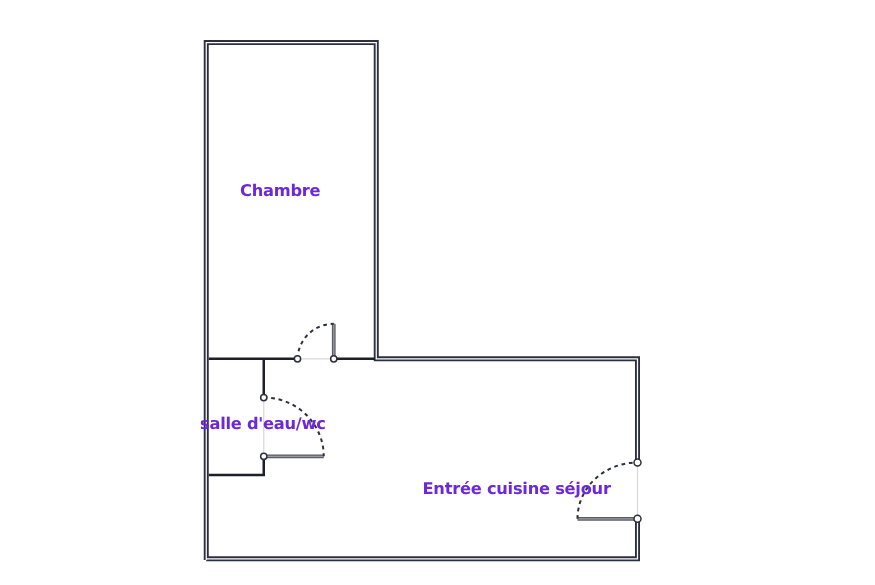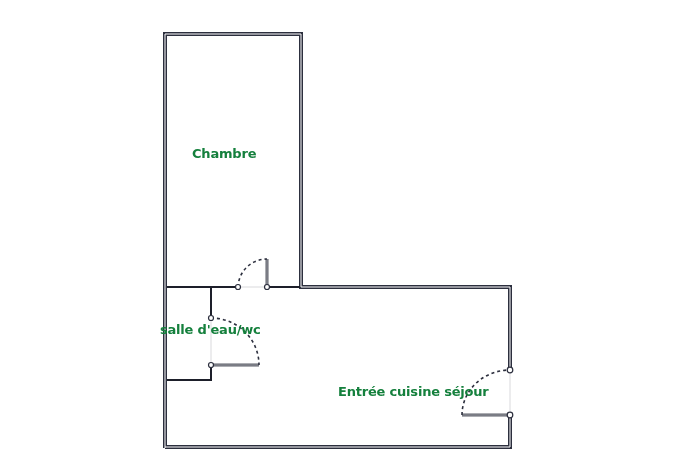--- a/index.html
+++ b/index.html
@@ -11,21 +11,21 @@
     .leaf { fill: none; stroke: #5a5d66; stroke-width: 3; }
     .leaf-core { fill: none; stroke: #9a9ca3; stroke-width: 1; }
     .swing { fill: none; stroke: #2c2f3e; stroke-width: 1.6; stroke-dasharray: 3 3; }
     .opening { fill: none; stroke: #d9d9dc; stroke-width: 1; }
     .hinge { fill: #ffffff; stroke: #2c2f3e; stroke-width: 1.2; }
     .label {
       position: absolute;
       font-family: "DejaVu Sans", sans-serif;
       font-weight: bold;
       font-size: 13px;
-      color: #15803d;
+      color: #6d28d9;
       white-space: nowrap;
       letter-spacing: -0.2px;
     }
   </style>
 </head>
 <body>
 
 <svg class="plan" viewBox="0 0 700 468" xmlns="http://www.w3.org/2000/svg">
 
   <g>
@@ -68,14 +68,14 @@
     <line class="opening" x1="510" y1="370" x2="510" y2="415"></line>
     <line class="leaf" x1="462" y1="415" x2="510" y2="415"></line>
     <line class="leaf-core" x1="462" y1="415" x2="510" y2="415"></line>
     <path class="swing" d="M462 415 A48 45 0 0 1 510 370"></path>
     <circle class="hinge" cx="510" cy="370" r="2.8"></circle>
     <circle class="hinge" cx="510" cy="415" r="2.8"></circle>
   </g>
 </svg>
 
 <div class="label" style="left:192px; top:146px;">Chambre</div>
-<div class="label" style="left:160px; top:322px;text-align:center;">salle d'eau/wc</div>
+<div class="label" style="left:160px; top:332px;text-align:center;">salle d'eau/wc</div>
 <div class="label" style="left:338px; top:384px;">Entrée cuisine séjour</div>
 
 </body></html>

